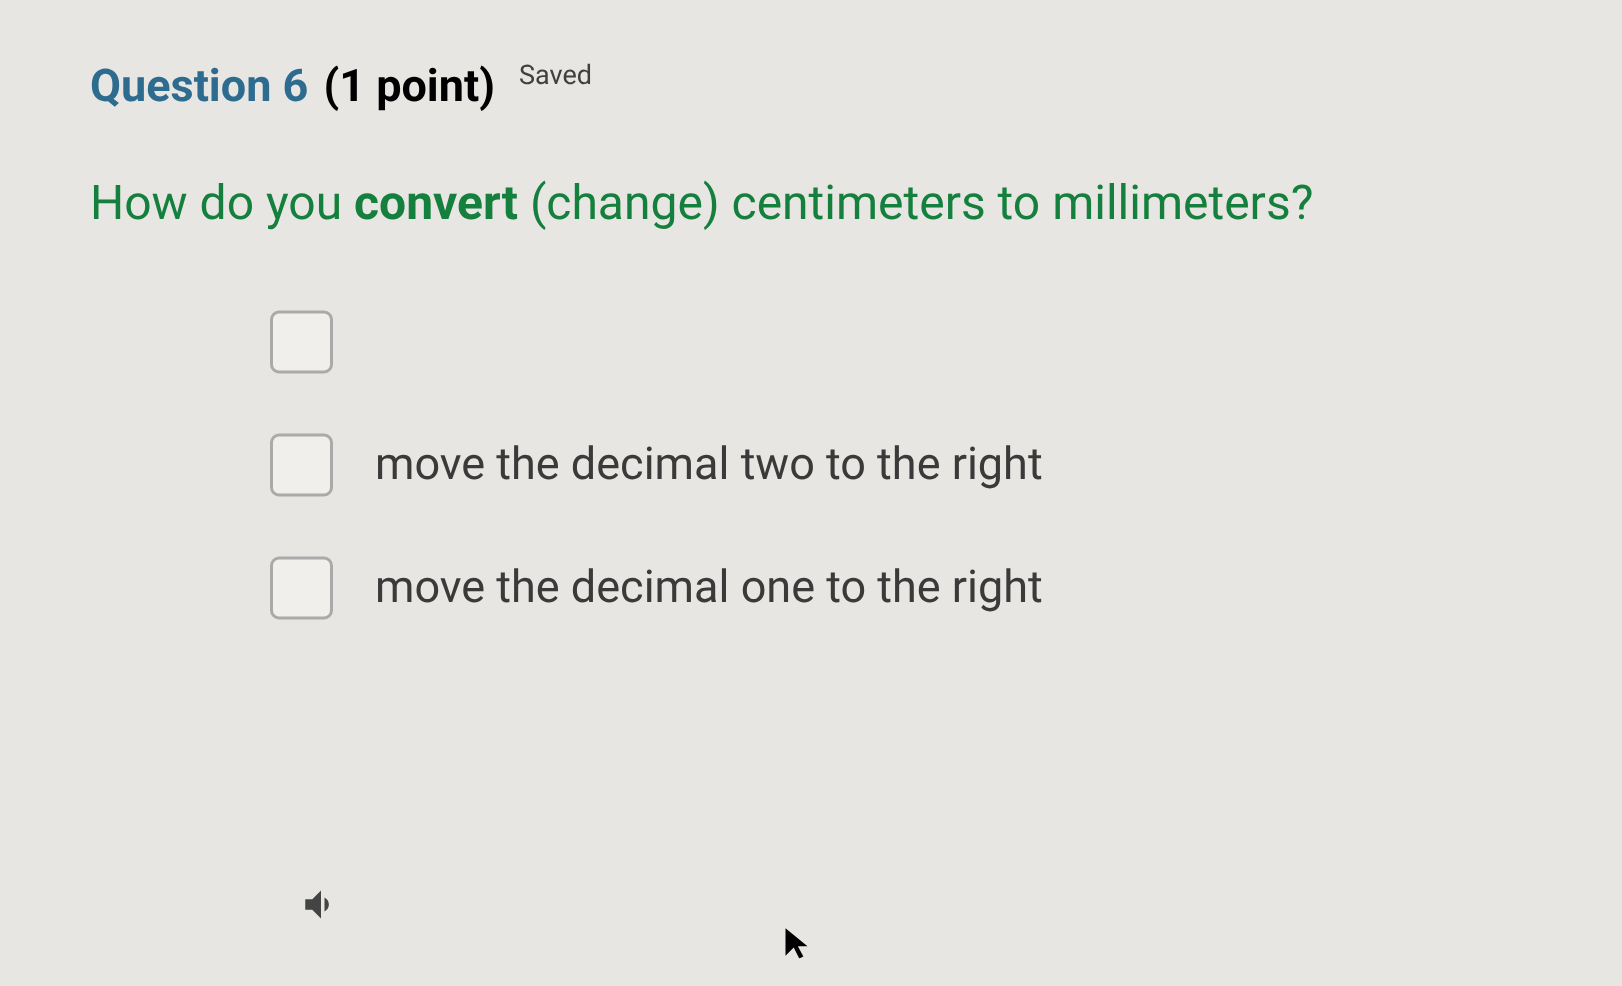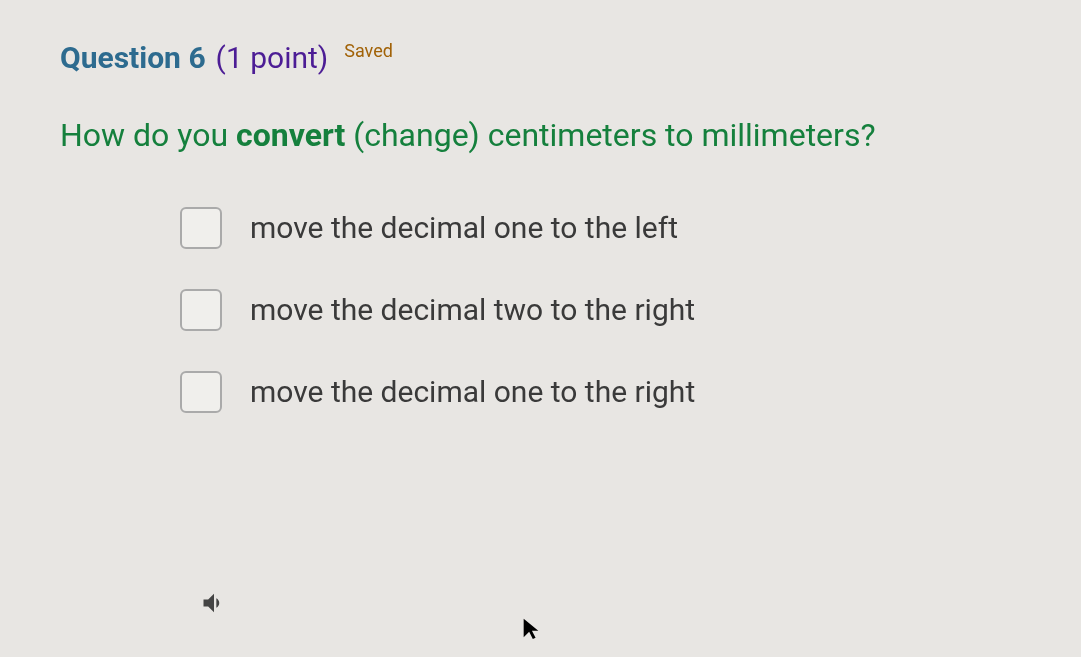--- a/index.html
+++ b/index.html
@@ -22,26 +22,26 @@
       gap: 10px;
       margin-bottom: 40px;
     }
     .question-number {
       font-size: 30px;
       font-weight: 700;
       color: #2d6b8f;
     }
     .question-points {
       font-size: 30px;
-      font-weight: 400;
-      color: #4c1d95;
+      font-weight: 700;
+      color: #000000;
     }
     .saved-label {
       font-size: 18px;
-      color: #a16207;
+      color: #404040;
       margin-left: 6px;
     }
     .question-text {
       font-size: 32px;
       color: #15803d;
       margin-bottom: 50px;
       line-height: 1.3;
     }
     .question-text .bold {
       font-weight: 700;
@@ -96,21 +96,20 @@
   <span class="saved-label">Saved</span>
 </div>
 
 <div class="question-text">
   <span>How do you </span><span class="bold">convert</span><span> (change) centimeters to millimeters?</span>
 </div>
 
 <div class="options">
   <div class="option-row">
     <div class="checkbox"></div>
-    <span class="option-label">move the decimal one to the left</span>
   </div>
   <div class="option-row">
     <div class="checkbox"></div>
     <span class="option-label">move the decimal two to the right</span>
   </div>
   <div class="option-row">
     <div class="checkbox"></div>
     <span class="option-label">move the decimal one to the right</span>
   </div>
 </div>

